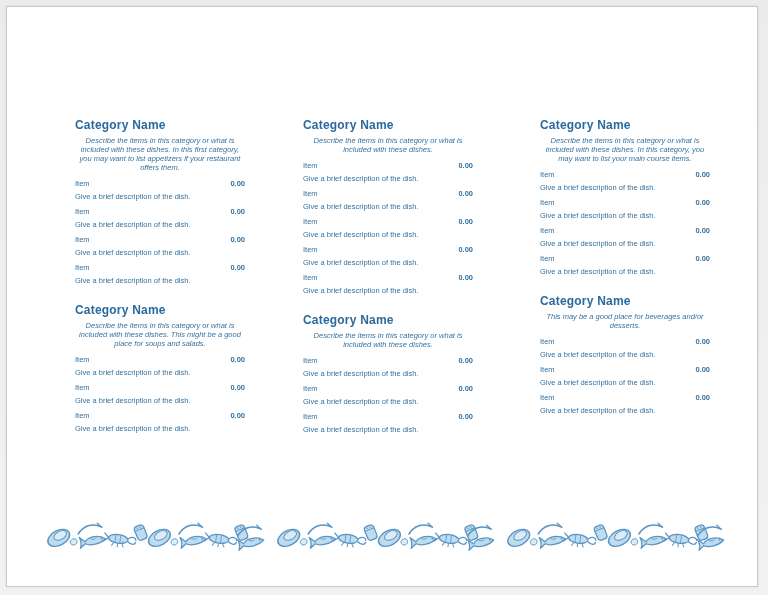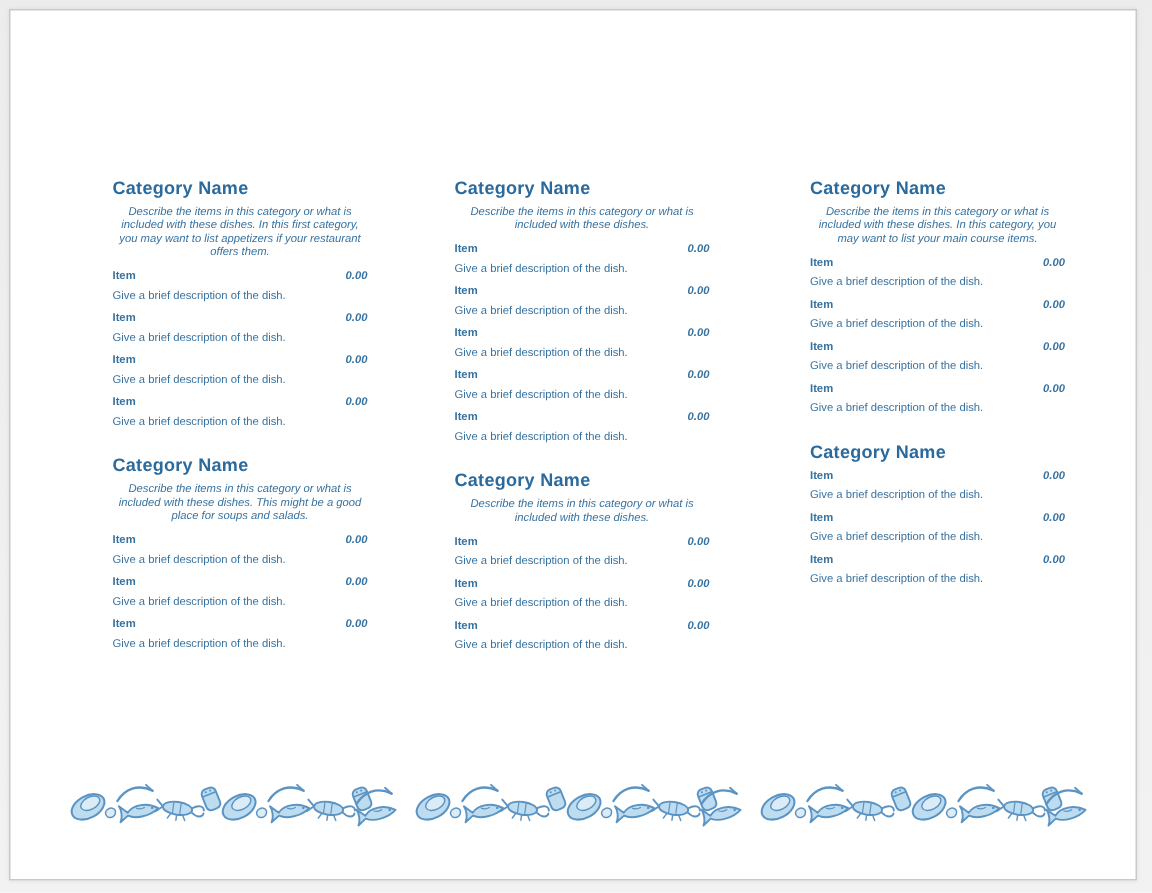--- a/index.html
+++ b/index.html
@@ -47,22 +47,22 @@
     text-align: center;
   }
   .item-row {
     display: flex;
     justify-content: space-between;
     align-items: baseline;
     margin: 0 0 4px 0;
     font-size: 7.5px; line-height: 9px;
     color: var(--body-blue, #37729f);
   }
-  .item-name { font-weight: bold; text-align: center; }
-  .item-price { font-weight: bold; font-style: italic; }
+  .item-name { font-weight: normal; text-align: center; }
+  .item-price { font-weight: bold; }
   .item-desc {
     margin: 0 0 6px 0;
     font-size: 7.5px; line-height: 9px;
     color: var(--body-blue, #37729f);
   }
   .footer {
     position: absolute;
     left: 39px; top: 505px;
     width: 680px; height: 44px;
     display: flex;
@@ -257,20 +257,21 @@
       <span class="item-name">Item</span>
       <span class="item-price">0.00</span>
     </div>
     <p class="item-desc">Give a brief description of the dish.</p>
   </div>
 </div>
   </section>
 
   <section class="category">
     <h2 class="cat-title">Category Name</h2>
+    <p class="cat-desc">This may be a good place for beverages and/or desserts.</p>
     <div class="items">
   <div class="item">
     <div class="item-row">
       <span class="item-name">Item</span>
       <span class="item-price">0.00</span>
     </div>
     <p class="item-desc">Give a brief description of the dish.</p>
   </div>
 
   <div class="item">

